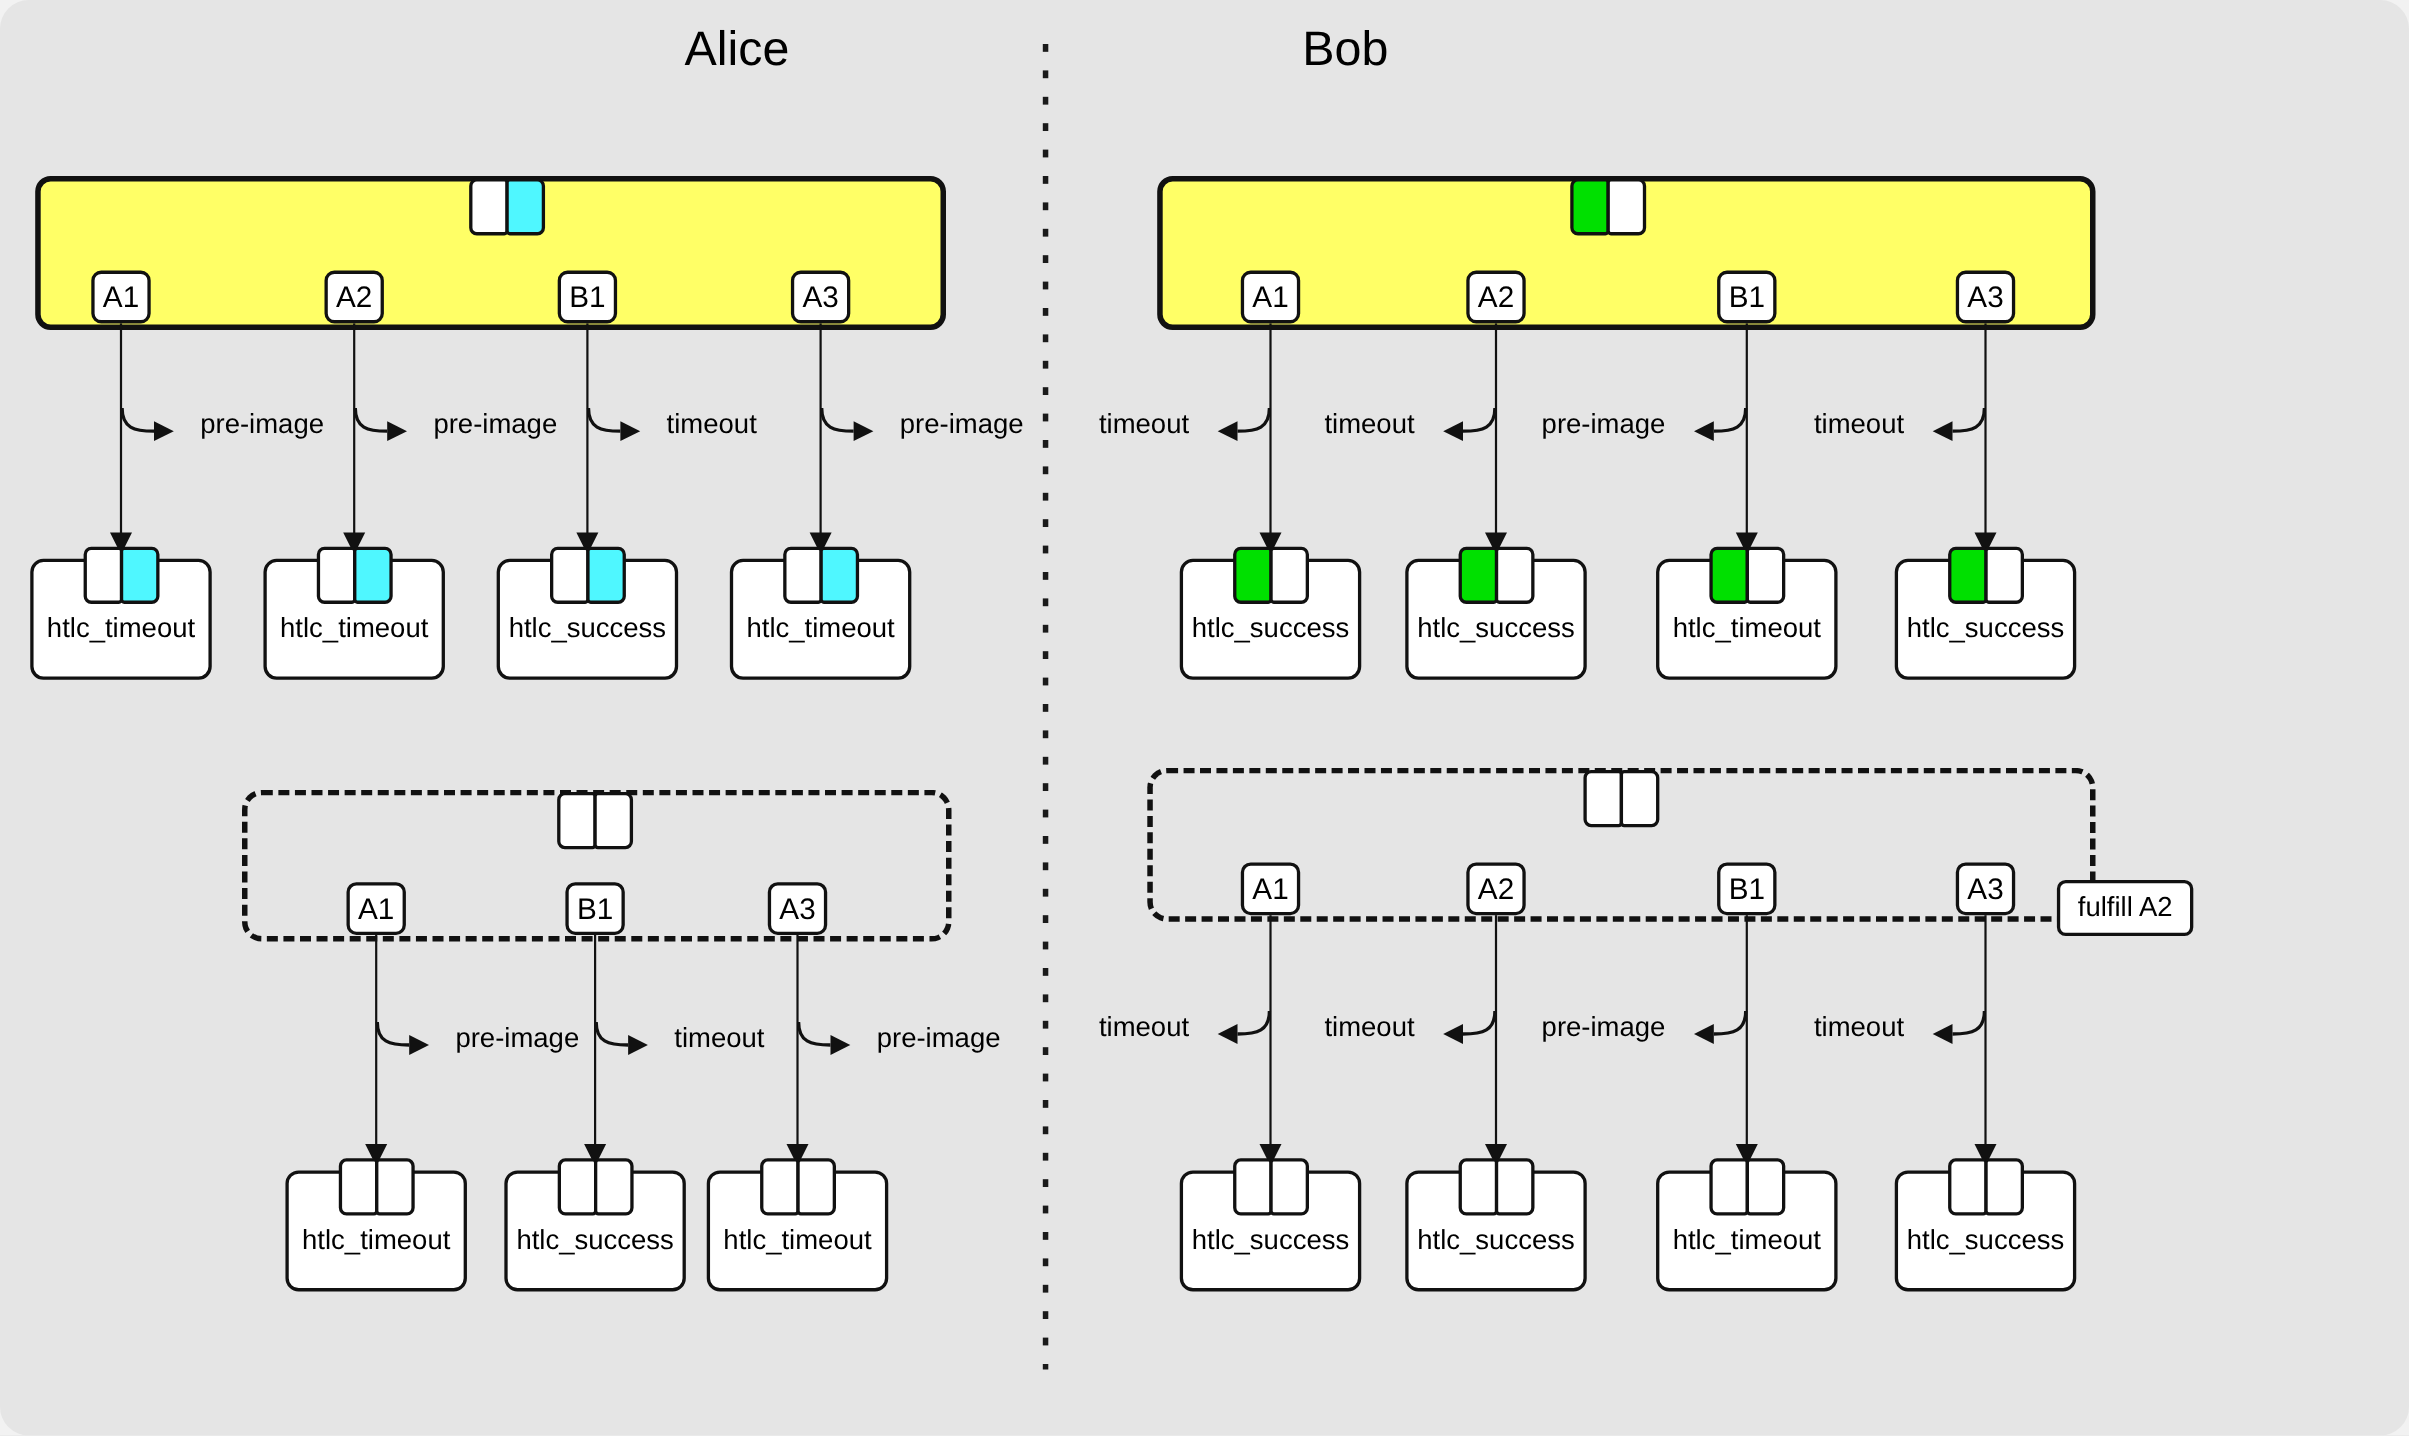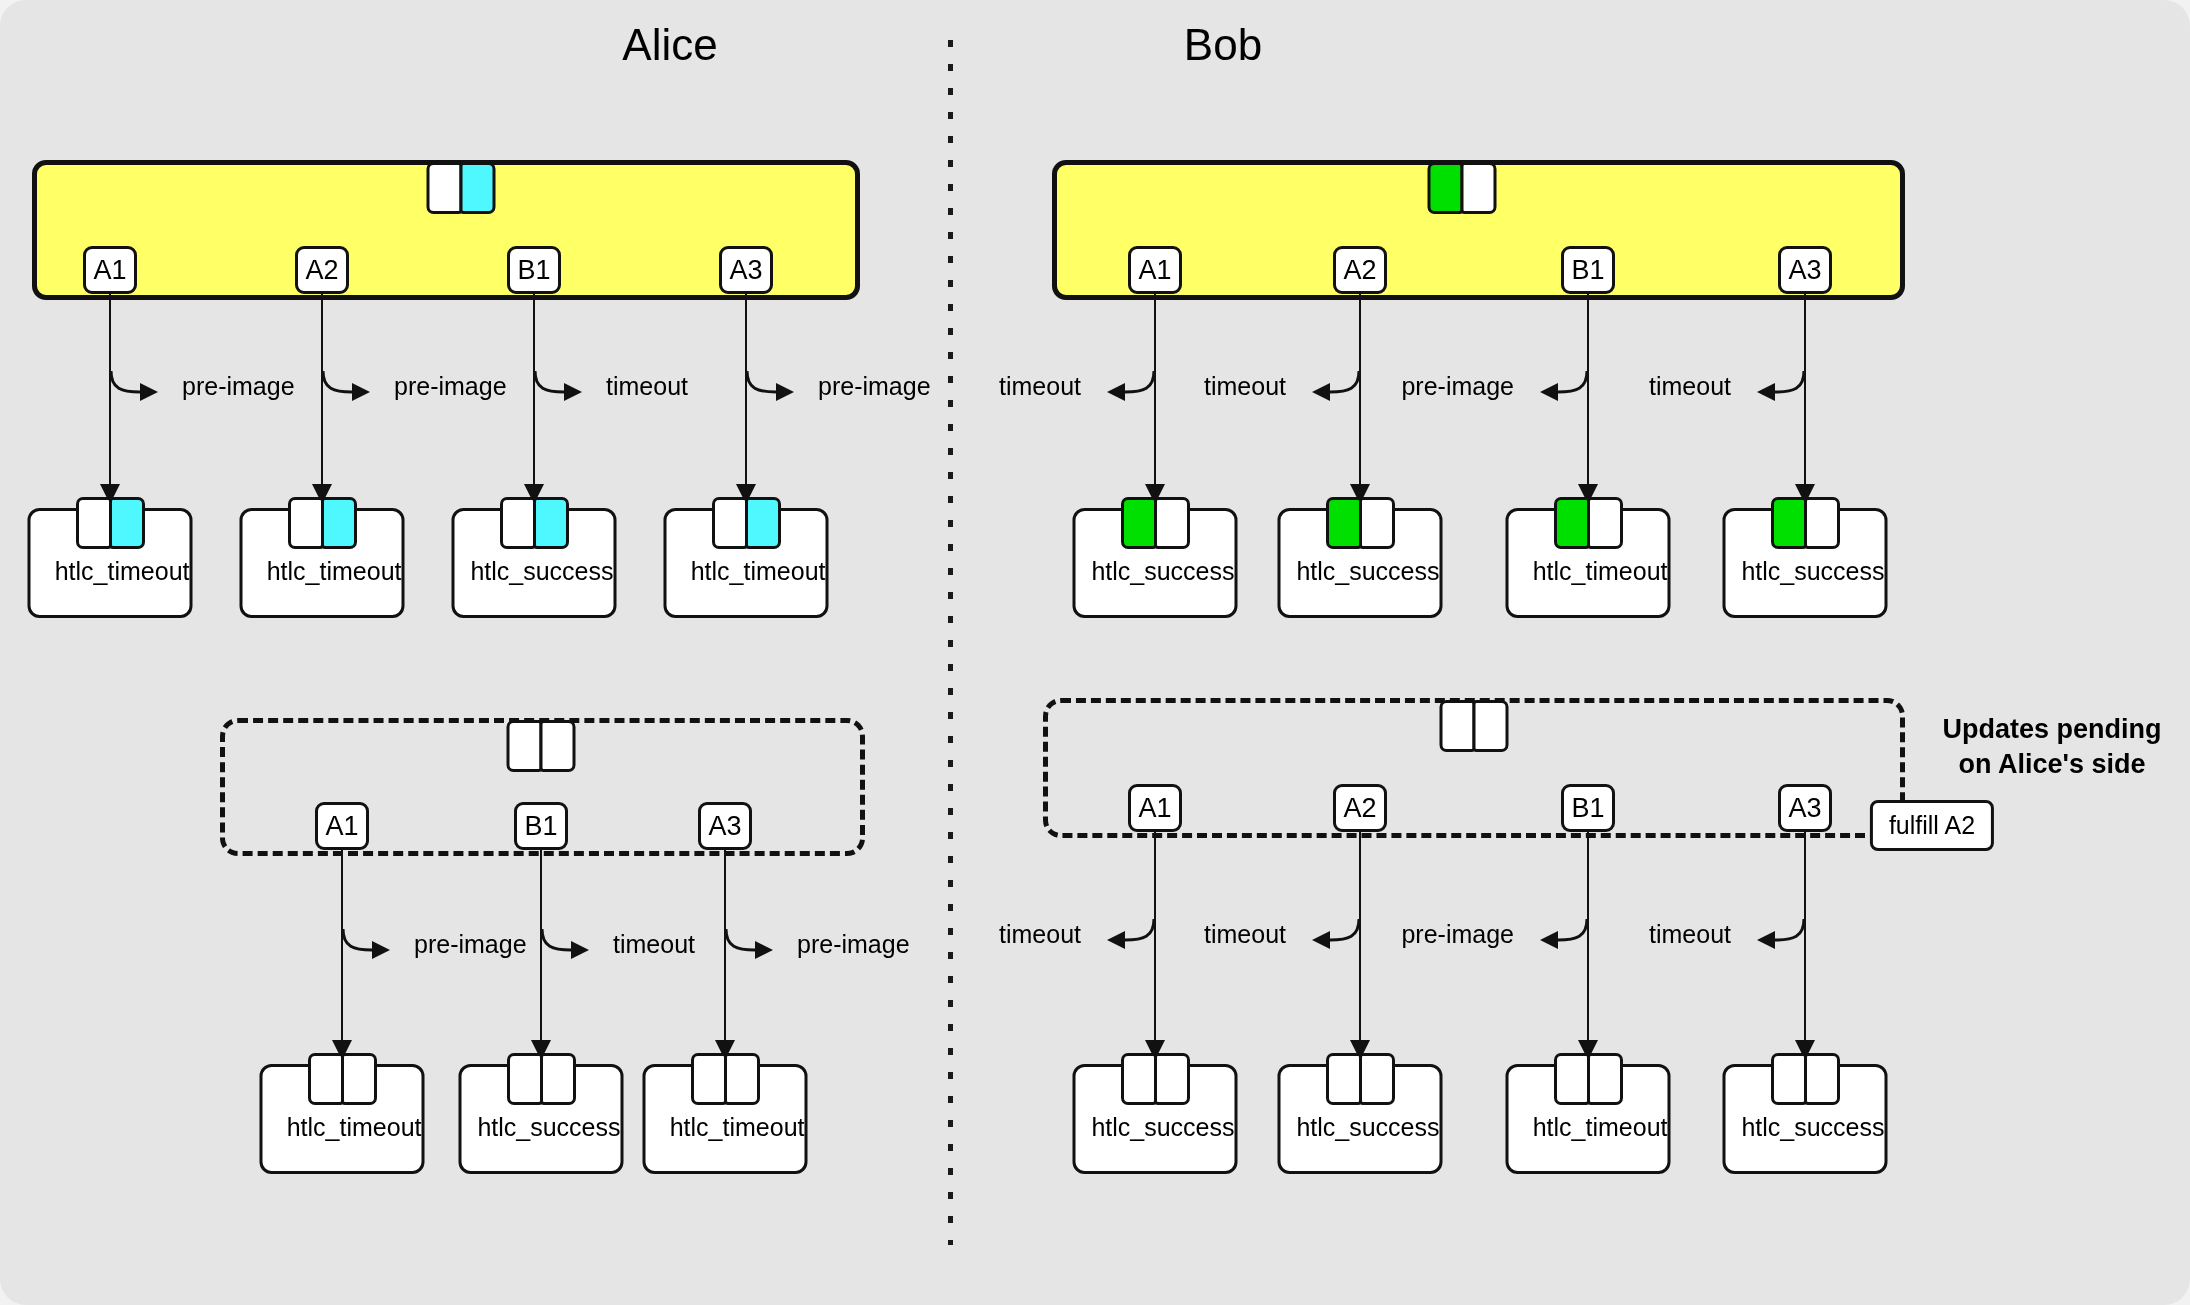--- a/index.html
+++ b/index.html
@@ -125,21 +125,21 @@
     background:#ffffff;
     border:3px solid #111;
     border-radius:12px;
     box-sizing:border-box;
     transform:translateX(-50%);
     z-index:5;
   }
   .htlc .htlc-label{
     position:absolute;
     left:0;right:0;top:46px;
-    text-align:right;
+    text-align:center;
     font-size:25px;
     color:#000;
     white-space:nowrap;
   }
   .htlc .marker{top:-14px;left:50%;}
 
   
   .note-title{
     position:absolute;
     font-size:27px;
@@ -447,19 +447,15 @@
       <div class="branch-label lt" style="left:1731px;top:920px;">timeout</div>
       <div class="htlc" style="left:1805px;top:1064px;">
         <div class="marker">
           <div class="cell left white"></div>
           <div class="cell right white"></div>
         </div>
         <div class="htlc-label">htlc_success</div>
       </div>
     </div>
 
-  <div class="note-title" style="left:2052px;top:712px;">
-    <div>Updates pending</div>
-    <div>on Alice's side</div>
-  </div>
   <div class="note-chip" style="left:1932px;top:800px;">fulfill A2</div>
 
 </div>
 
 </body></html>

